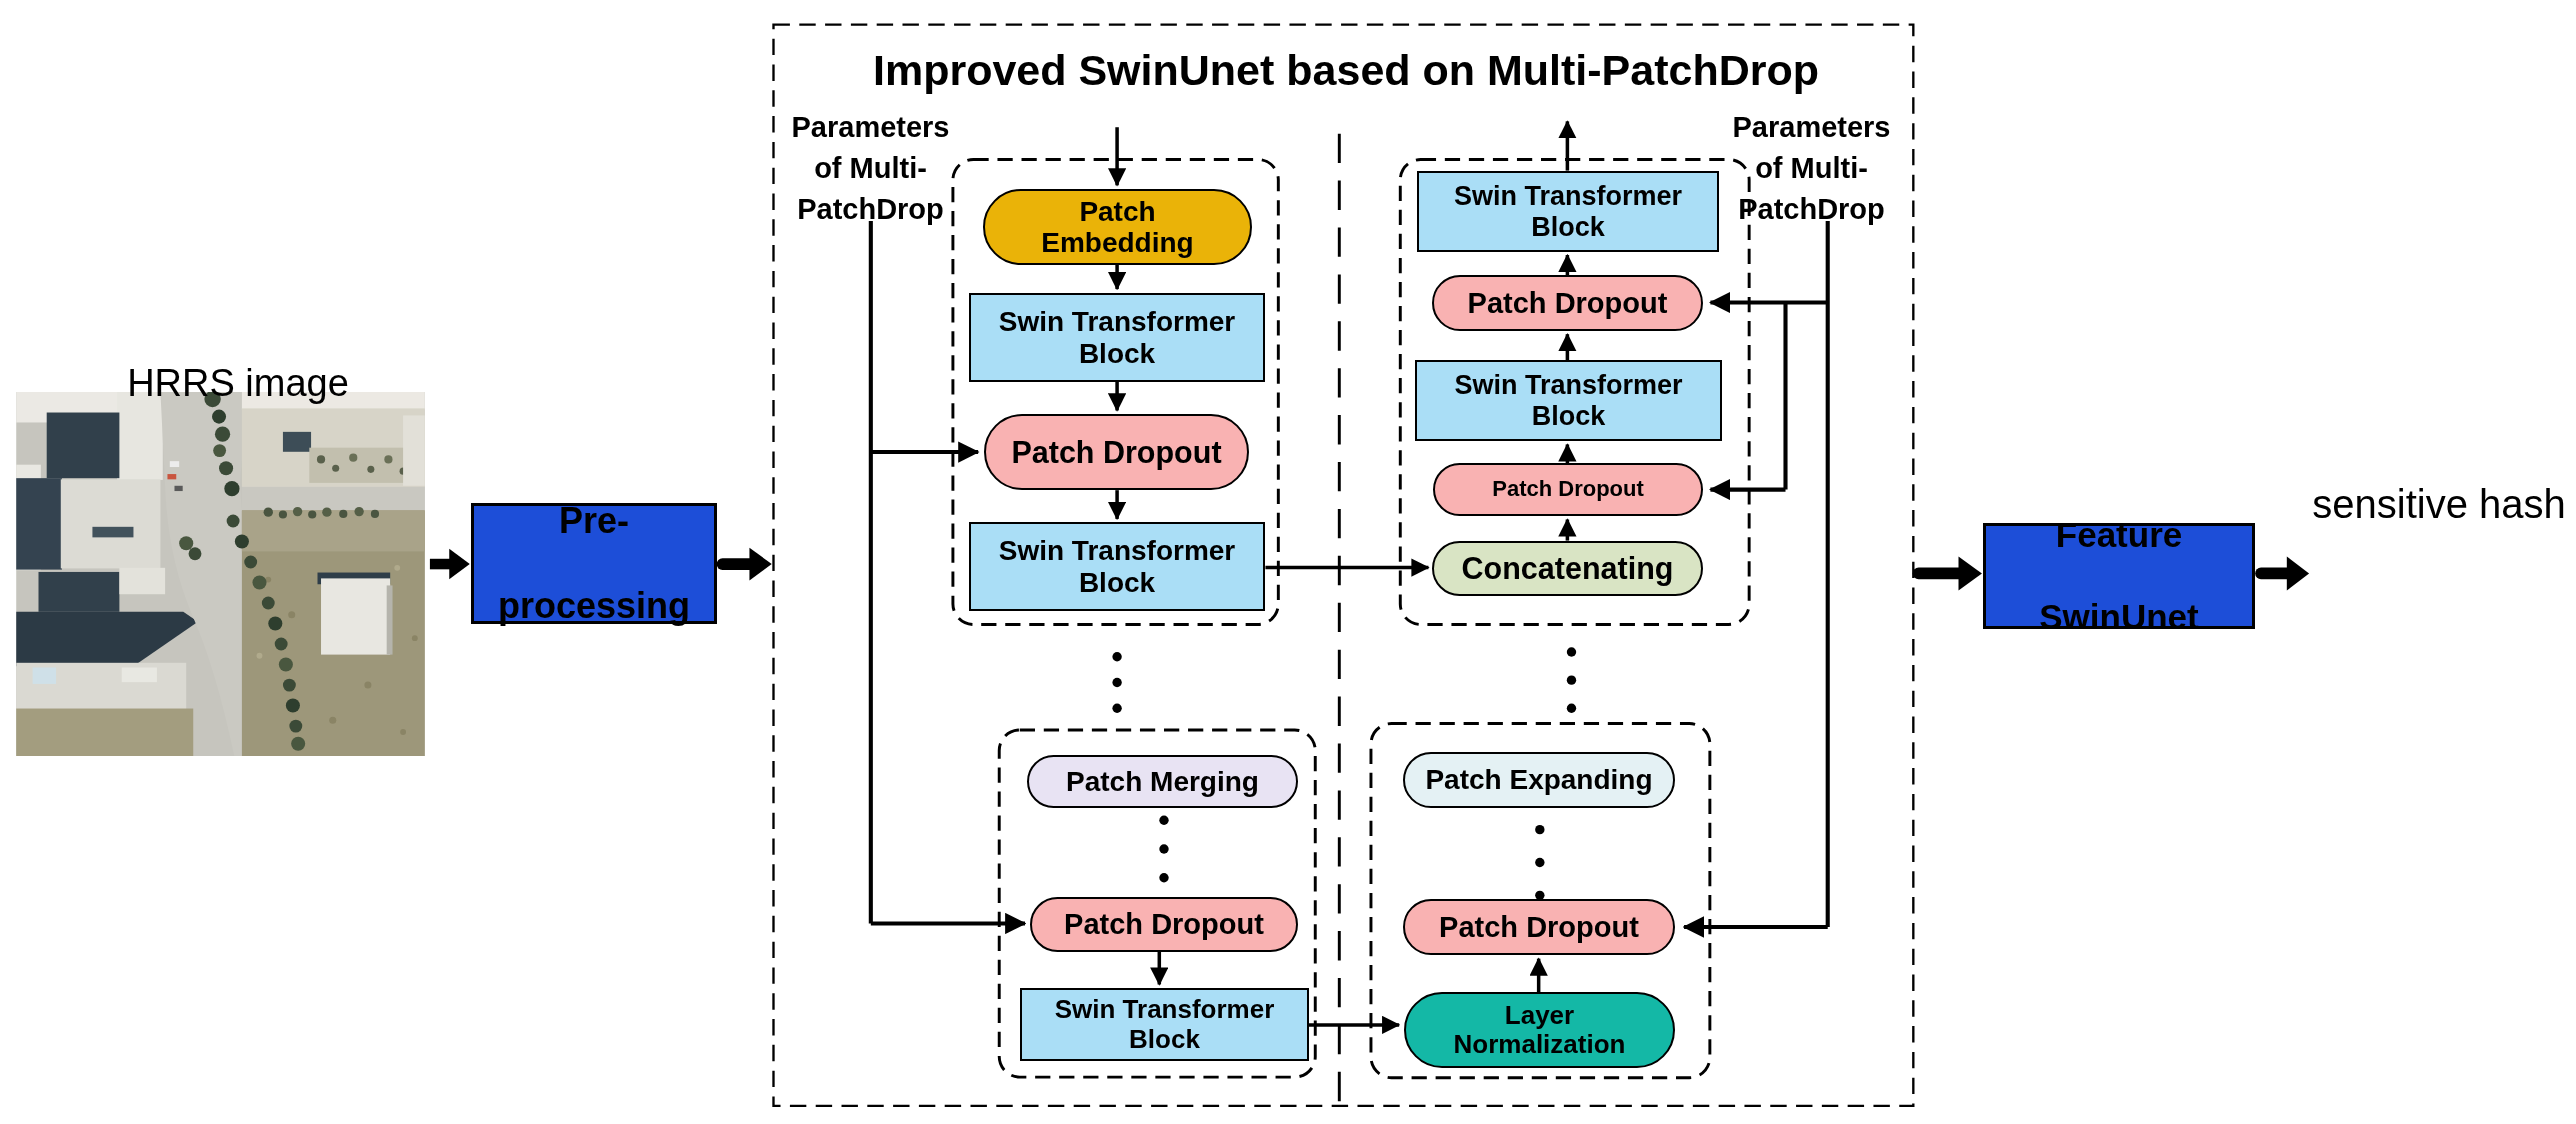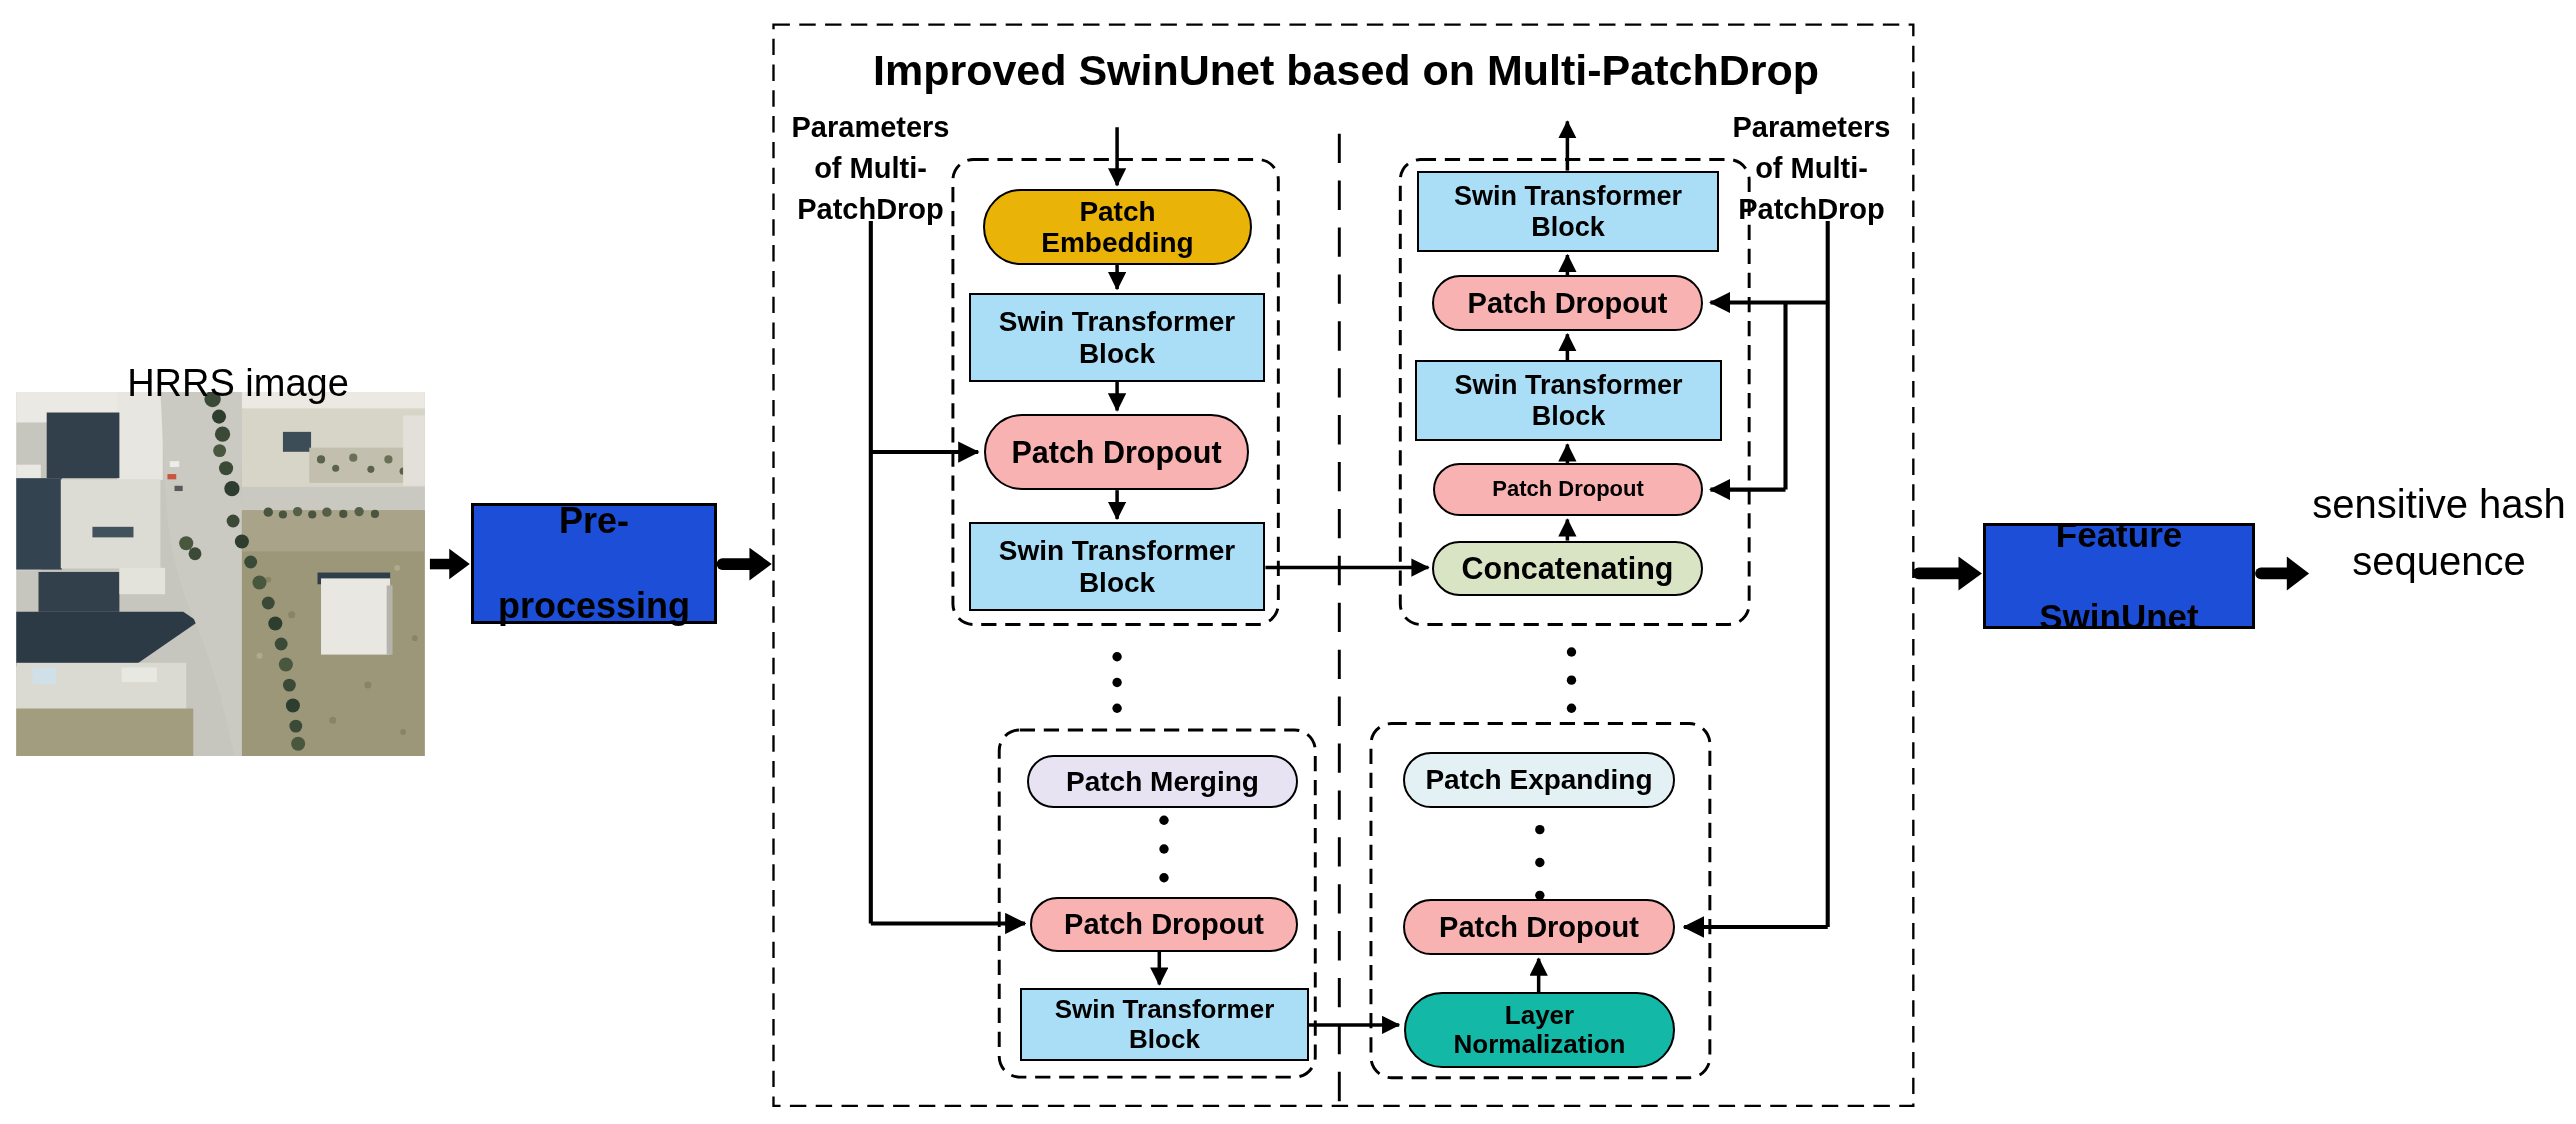--- a/index.html
+++ b/index.html
@@ -202,21 +202,20 @@
   </div>
 
   <div class="lbl bold" style="left:1709px;top:107px;width:205px;font-size:29px;line-height:41px;">
     <div>Parameters</div>
     <div>of Multi-</div>
     <div>PatchDrop</div>
   </div>
 
   <div class="lbl" style="left:2302px;top:476px;width:274px;font-size:40px;line-height:57px;">
     <div>sensitive hash</div>
-    <div>sequence</div>
   </div>
 
   <div class="node plainbox" style="left:471px;top:503px;width:246px;height:121px;font-size:36px;line-height:1.55;">
     <div>Pre-</div>
     <div>processing</div>
   </div>
 
   <div class="node plainbox" style="left:1983px;top:523px;width:272px;height:106px;font-size:35px;line-height:1.5;">
     <div>Feature</div>
     <div>SwinUnet</div>

